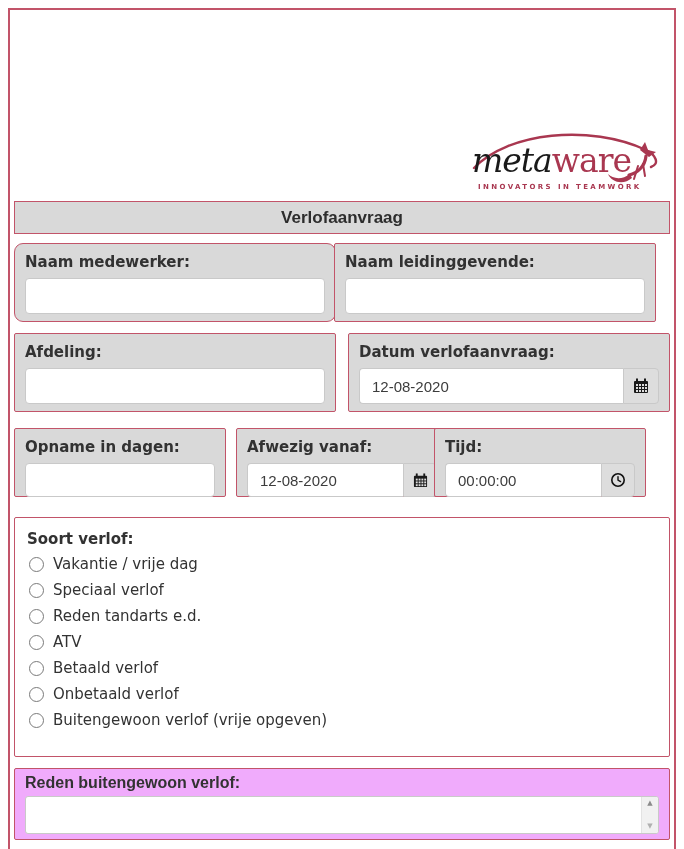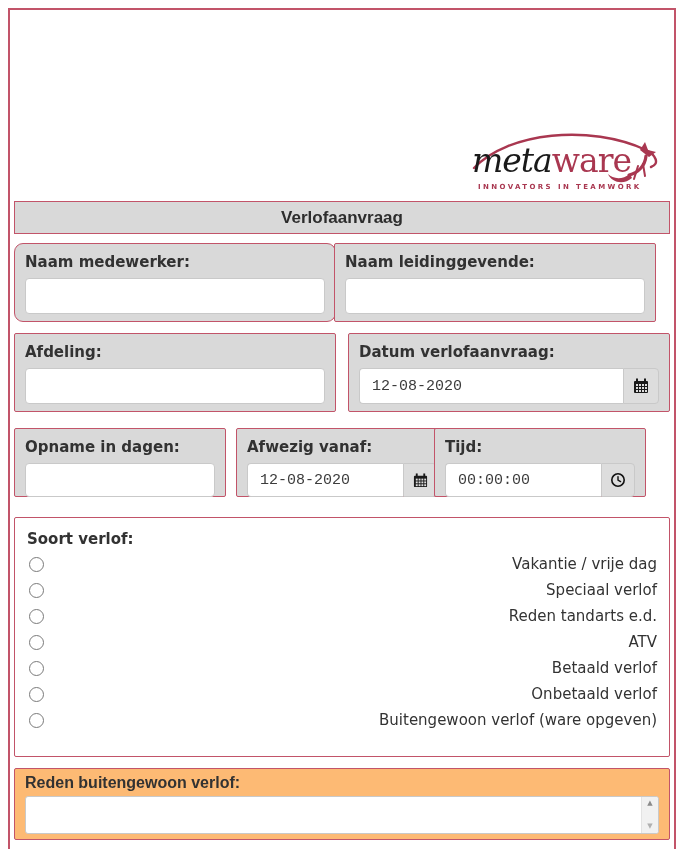--- a/index.html
+++ b/index.html
@@ -86,21 +86,21 @@
     font-size: 15px;
     color: #323232;
     margin-bottom: 7px;
     white-space: nowrap;
   }
   .ftext {
     width: 100%; height: 36px;
     background: #ffffff;
     border: 1px solid #c9c9c9;
     border-radius: 4px;
-    font-family: Liberation Mono, monospace;
+    font-family: Liberation Sans, sans-serif;
     font-size: 15px;
     color: #3c3c3c;
     padding: 0 12px;
     outline: none;
   }
   .small .ftext { height: 34px; }
 
   .pos-naam-medewerker   { left: 4px;   top: 233px; width: 322px; height: 79px; border-radius: 9px; }
   .pos-naam-leiding      { left: 324px; top: 233px; width: 322px; height: 79px; }
   .pos-afdeling          { left: 4px;   top: 323px; width: 322px; height: 79px; }
@@ -135,38 +135,37 @@
     border: 1px solid #c25469;
     border-radius: 2px;
     padding: 12px;
   }
   .radio-section .flabel { margin-bottom: 3px; }
   .radio-row {
     display: flex; align-items: center;
     height: 26px;
     margin-left: 2px;
     cursor: pointer;
-    justify-content: space-between;
   }
   .rdot {
     width: 15px; height: 15px;
     border: 1px solid #7a7a7a;
     border-radius: 50%;
     background: #ffffff;
     margin-right: 9px;
     flex: none;
   }
   .rtext { font-size: 15px; color: #333333; white-space: nowrap; }
 
   
   .reden-section {
     position: absolute;
     left: 4px; top: 758px;
     width: 656px; height: 72px;
-    background: #fdba74;
+    background: #f0abfc;
     border: 1px solid #c25469;
     border-radius: 2px;
     padding: 5px 10px;
   }
   .reden-section .flabel {
     font-family: "Liberation Sans", sans-serif;
     font-size: 16px;
     margin-bottom: 4px;
   }
   .ta-wrap {
@@ -337,21 +336,21 @@
     <label class="radio-row">
       <span class="rdot"></span>
       <span class="rtext">Betaald verlof</span>
     </label>
     <label class="radio-row">
       <span class="rdot"></span>
       <span class="rtext">Onbetaald verlof</span>
     </label>
     <label class="radio-row">
       <span class="rdot"></span>
-      <span class="rtext">Buitengewoon verlof (ware opgeven)</span>
+      <span class="rtext">Buitengewoon verlof (vrije opgeven)</span>
     </label>
   </div>
 
   <div class="reden-section">
     <label class="flabel">Reden buitengewoon verlof:</label>
     <div class="ta-wrap">
       <textarea style=""></textarea>
       <div class="fake-scroll">
         <span class="arr arr-up">▲</span>
         <span class="arr arr-down">▼</span>

